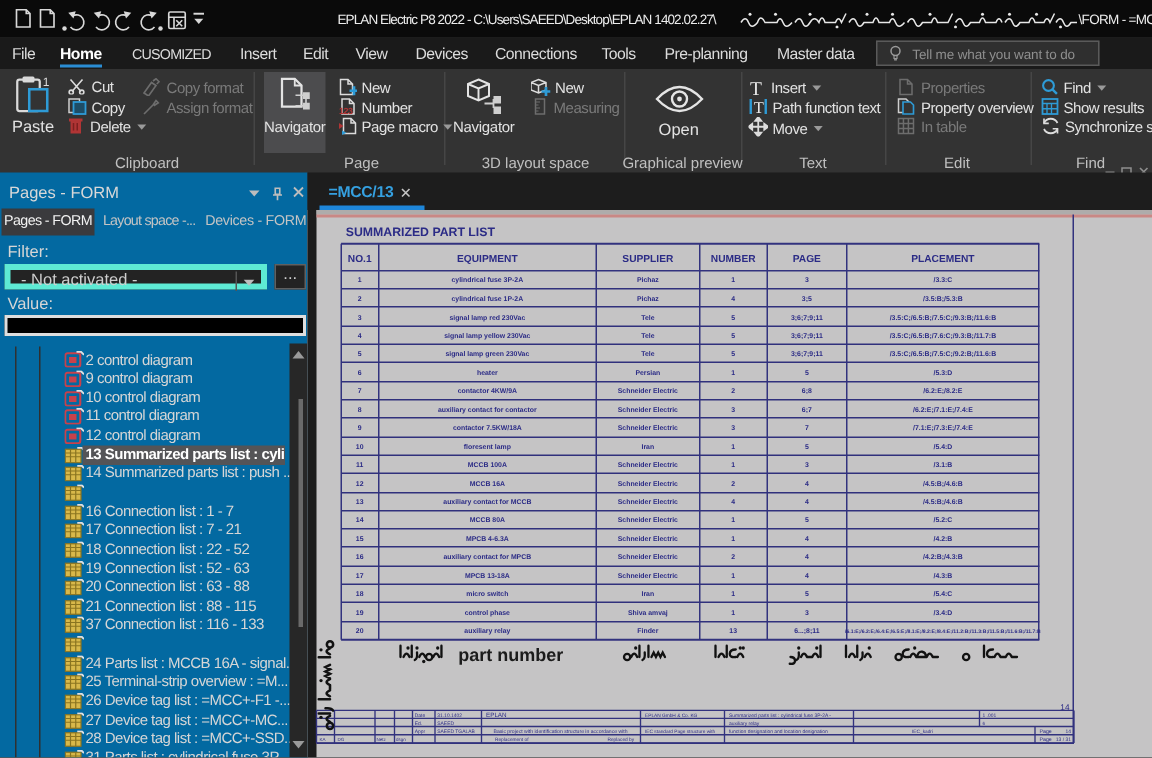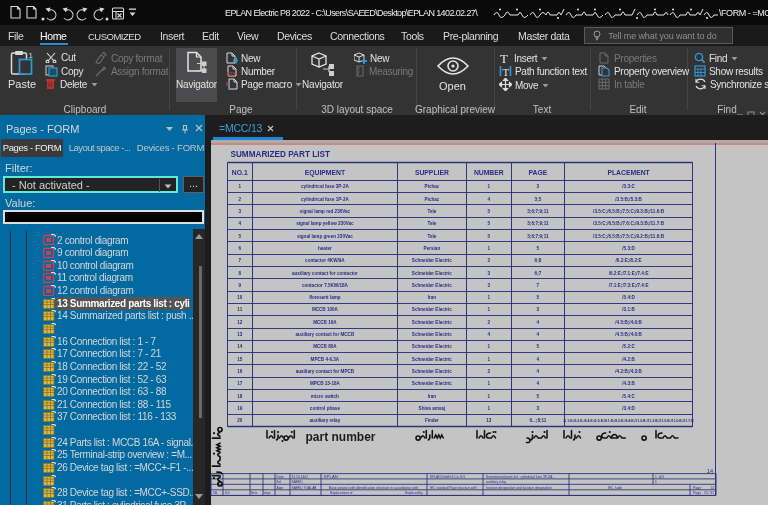--- a/index.html
+++ b/index.html
@@ -19,31 +19,31 @@
 .rrow{position:absolute;white-space:nowrap;font-size:10px;color:#e2e2e2;letter-spacing:-0.3px}
 .rrow.dis{color:#7a7a7a}
 .bigbtn{position:absolute;text-align:center;color:#e2e2e2}
 .activebtn{background:#4c4c4e}
 
 #panel{left:0;top:115px;width:205px;height:390px;background:#0369a1;color:#d6d6d6}
 #paneltitle{left:6px;top:8px;font-size:11px;color:#d8d8d8}
 .ptab{position:absolute;top:24px;height:18px;font-size:9.5px;color:#c4c4c4;text-align:center;line-height:18px;white-space:nowrap;overflow:hidden;letter-spacing:-0.2px}
 .ptab.on{background:#3a3a3d;color:#f2f2f2}
 #filterlbl{left:5px;top:47px;font-size:11px}
-#filterdd{left:3px;top:61px;width:175px;height:17px;background:#232323;border:2px solid #5eead4;font-size:11px;color:#cfcfcf;line-height:15px}
+#filterdd{left:3px;top:61px;width:175px;height:17px;background:#232323;border:4px solid #5eead4;font-size:11px;color:#cfcfcf;line-height:15px}
 #dots{left:183px;top:61px;width:21px;height:17px;background:#232323;border:1px solid #606060;color:#cfcfcf;text-align:center;line-height:13px;font-size:11px}
 #valuelbl{left:5px;top:82px;font-size:11px}
 #valuebox{left:3px;top:95px;width:201px;height:14px;background:#000;border:2px solid #dedede}
 #tree{left:0;top:0;width:205px;height:390px;overflow:hidden}
 .ti{position:absolute;left:57px;height:13px;font-size:10px;line-height:13px;white-space:nowrap;color:#d6d6d6;letter-spacing:-0.35px}
 .ti.sel{background:#545457;color:#fff;left:55px;padding-left:2px;width:135px;overflow:hidden}
 .ticon{position:absolute;left:43px;width:13px;height:11px}
 
 #tabbar{left:205px;top:115px;width:563px;height:25px;background:#1d1d1d}
-#tabname{position:absolute;left:14px;top:7px;font-size:10.5px;font-weight:normal;color:#35a0e0;letter-spacing:-0.2px}
+#tabname{position:absolute;left:14px;top:7px;font-size:10.5px;font-weight:bold;color:#35a0e0;letter-spacing:-0.2px}
 #tabline{position:absolute;left:8px;top:22px;width:70px;height:2.5px;background:#1e86d9}
 #canvas{left:205px;top:140px;width:563px;height:365px;background:#c5c4c5}
 #cleft{left:0;top:0;width:6px;height:365px;background:#1c1c1c}
 #salmon{left:6px;top:3px;width:557px;height:2px;background:#c98885}
 </style></head>
 <body>
 <div id="app">
 <div class="abs" id="titlebar">
 <svg class="abs" style="left:8px;top:4px" width="140" height="18" viewBox="0 0 140 18">
  <g stroke="#d8d8d8" stroke-width="1.1" fill="none">
@@ -88,21 +88,21 @@
           <circle cx="163" cy="3.5" r="1"></circle>
   <circle cx="181" cy="3.5" r="1"></circle>
           <circle cx="199" cy="3.5" r="1"></circle>
           <circle cx="215" cy="12" r="1"></circle>
  </g>
  <text x="227" y="10" font-size="9" fill="#ededed" font-family="Liberation Sans" letter-spacing="-0.45">\FORM - =MC</text>
 </svg>
 </div>
 <div class="abs" id="menubar">
 <div class="mitem" style="left:8px">File</div>
-<div class="mitem" style="left:40px;color:#fff;font-weight:normal">Home</div>
+<div class="mitem" style="left:40px;color:#fff;font-weight:bold">Home</div>
 <div class="mitem" style="left:88px;font-size:9.5px;letter-spacing:-0.5px;top:6px">CUSOMIZED</div>
 <div class="mitem" style="left:160px">Insert</div>
 <div class="mitem" style="left:202px">Edit</div>
 <div class="mitem" style="left:237px">View</div>
 <div class="mitem" style="left:277px">Devices</div>
 <div class="mitem" style="left:330px">Connections</div>
 <div class="mitem" style="left:401px">Tools</div>
 <div class="mitem" style="left:443px">Pre-planning</div>
 <div class="mitem" style="left:518px">Master data</div>
 <div class="abs" style="left:40px;top:18px;width:28px;height:2px;background:#2a8dd4"></div>
@@ -111,21 +111,21 @@
           <path d="M4 7 h2 v2 h-2 z M4.5 9 v1 h1 v-1" stroke="#9a9a9a" fill="none" stroke-width="0.8"></path>
         </svg> Tell me what you want to do</div>
 </div>
 <div class="abs" id="ribbon">
 <div class="rdiv" style="left:169px"></div>
       <div class="rdiv" style="left:296px"></div>
 <div class="rdiv" style="left:416px"></div>
       <div class="rdiv" style="left:494px"></div>
 <div class="rdiv" style="left:590px"></div>
       <div class="rdiv" style="left:687px"></div>
-<div class="rlabel" style="left:55px;width:60px">Clipboard</div>
+<div class="rlabel" style="left:68px;width:60px">Clipboard</div>
 <div class="rlabel" style="left:211px;width:60px">Page</div>
 <div class="rlabel" style="left:312px;width:90px">3D layout space</div>
 <div class="rlabel" style="left:410px;width:90px">Graphical preview</div>
 <div class="rlabel" style="left:512px;width:60px">Text</div>
 <div class="rlabel" style="left:608px;width:60px">Edit</div>
 <div class="rlabel" style="left:697px;width:60px">Find</div>
 
 <div class="bigbtn" style="left:5px;top:2px;width:34px;height:46px">
 <svg width="26" height="28" viewBox="0 0 26 28" style="margin-top:2px">
  <rect x="2.5" y="3" width="15" height="21" rx="1.5" fill="none" stroke="#dadada" stroke-width="1.5"></rect>
@@ -397,20 +397,21 @@
           <rect x="0.5" y="1.5" width="10.5" height="9" fill="#d8b84a" stroke="#8a7420" stroke-width="0.8"></rect>
           <path d="M0.5 4 h10.5 M0.5 6.5 h10.5 M4 1.5 v9 M7.5 1.5 v9" stroke="#8a7420" stroke-width="0.8"></path>
           <path d="M8.5 0.5 h3 l1.5 1.5" fill="none" stroke="#e0e0e0" stroke-width="1.2"></path>
         </svg>
         <div class="ti" style="top:346px;">26 Device tag list : =MCC+-F1 -...</div>
 <svg class="ticon" style="top:360px" viewBox="0 0 13 11">
           <rect x="0.5" y="1.5" width="10.5" height="9" fill="#d8b84a" stroke="#8a7420" stroke-width="0.8"></rect>
           <path d="M0.5 4 h10.5 M0.5 6.5 h10.5 M4 1.5 v9 M7.5 1.5 v9" stroke="#8a7420" stroke-width="0.8"></path>
           <path d="M8.5 0.5 h3 l1.5 1.5" fill="none" stroke="#e0e0e0" stroke-width="1.2"></path>
         </svg>
+        <div class="ti" style="top:359px;">27 Device tag list : =MCC+-MC...</div>
 <svg class="ticon" style="top:372px" viewBox="0 0 13 11">
           <rect x="0.5" y="1.5" width="10.5" height="9" fill="#d8b84a" stroke="#8a7420" stroke-width="0.8"></rect>
           <path d="M0.5 4 h10.5 M0.5 6.5 h10.5 M4 1.5 v9 M7.5 1.5 v9" stroke="#8a7420" stroke-width="0.8"></path>
           <path d="M8.5 0.5 h3 l1.5 1.5" fill="none" stroke="#e0e0e0" stroke-width="1.2"></path>
         </svg>
         <div class="ti" style="top:371px;">28 Device tag list : =MCC+-SSD...</div>
 <svg class="ticon" style="top:385px" viewBox="0 0 13 11">
           <rect x="0.5" y="1.5" width="10.5" height="9" fill="#d8b84a" stroke="#8a7420" stroke-width="0.8"></rect>
           <path d="M0.5 4 h10.5 M0.5 6.5 h10.5 M4 1.5 v9 M7.5 1.5 v9" stroke="#8a7420" stroke-width="0.8"></path>
           <path d="M8.5 0.5 h3 l1.5 1.5" fill="none" stroke="#e0e0e0" stroke-width="1.2"></path>

